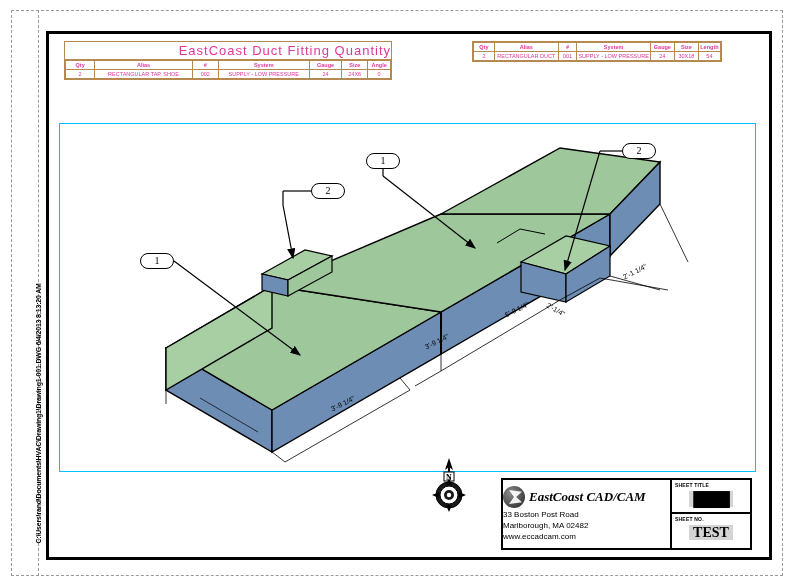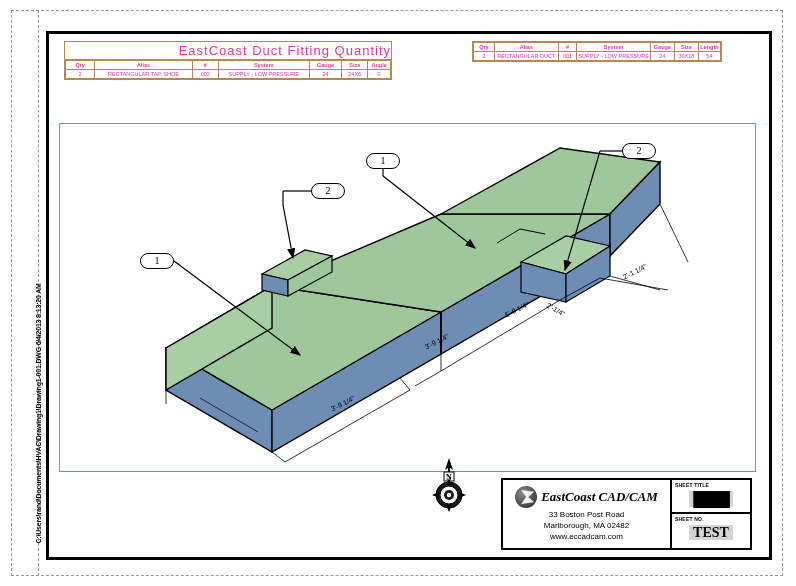--- a/index.html
+++ b/index.html
@@ -135,21 +135,21 @@
   .tb-left{
     flex:1 1 auto;
     position:relative;
     border-right:2px solid #000;
     box-sizing:border-box;
     padding-top:6px;
   }
   .tb-logo-row{
     display:flex;
     align-items:center;
-    justify-content:center;
+    justify-content:flex-start;
     gap:4px;
     margin-bottom:2px;
   }
   .tb-logo{
     width:22px;height:22px;
     border-radius:50%;
     background:radial-gradient(circle at 35% 32%, #8a8a8a 0%, #5d5d5d 45%, #3a3a3a 75%, #222 100%);
     position:relative;
     flex:0 0 auto;
   }
@@ -165,21 +165,21 @@
   .tb-company{
     font-family:"Liberation Serif", serif;
     font-style:italic;
     font-weight:bold;
     font-size:13px;
     color:#000;
     letter-spacing:0px;
     white-space:nowrap;
   }
   .tb-addr{
-    text-align:center;
+    text-align:left;
     font-family:"Liberation Sans", sans-serif;
     font-size:8px;
     color:#000;
     line-height:1.35;
   }
   .tb-right{
     flex:0 0 78px;
     display:flex;
     flex-direction:column;
     box-sizing:border-box;

